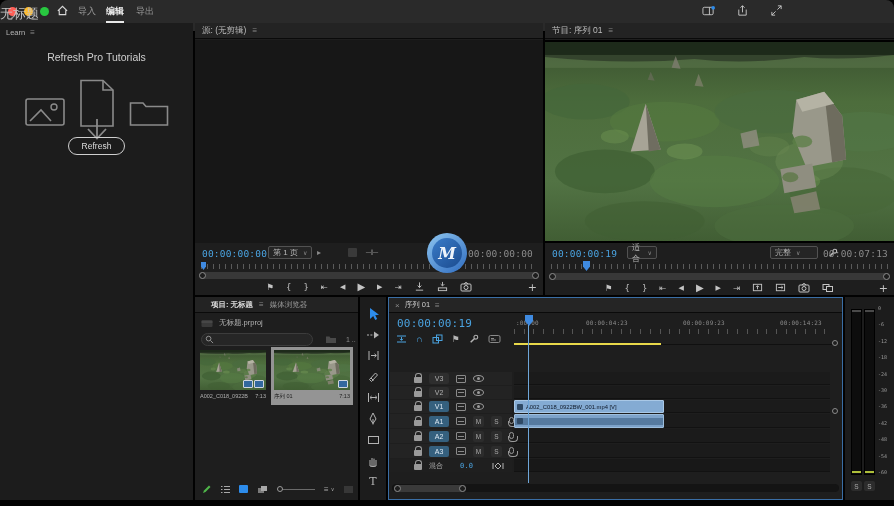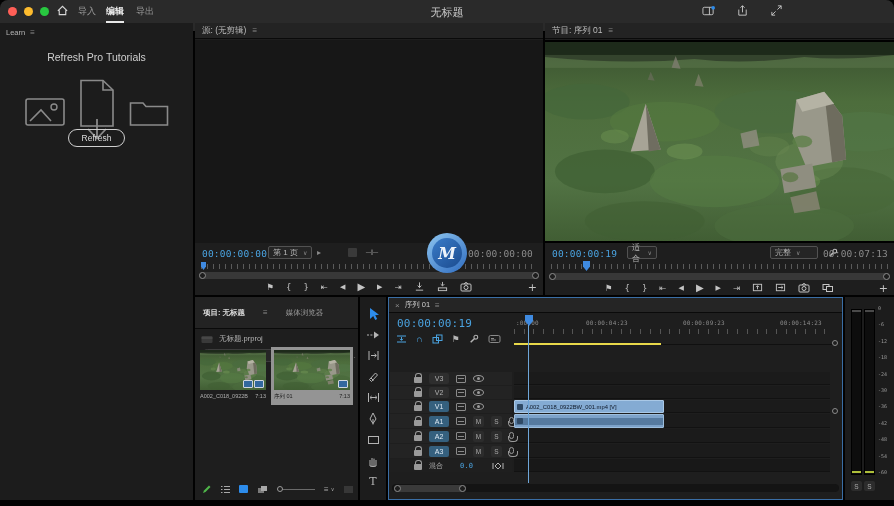--- a/index.html
+++ b/index.html
@@ -89,21 +89,21 @@
   <span class="abs" style="left:24px;top:7px;width:9px;height:9px;border-radius:50%;background:#febc2e"></span>
   <span class="abs" style="left:40px;top:7px;width:9px;height:9px;border-radius:50%;background:#28c840"></span>
   <span class="abs" style="left:56px;top:4px">
     <svg class="ic" width="13" height="13" viewBox="0 0 14 14">
         <path d="M2 7.5 L7 2.5 L12 7.5 M3.5 6.8 V11.5 H10.5 V6.8" fill="none" stroke="#d8d8d8" stroke-width="1.2"></path>
       </svg>
   </span>
   <span class="abs tg" style="left:78px;top:5px;color:#9a9a9a;font-size:9px">导入</span>
   <span class="abs tg" style="left:106px;top:5px;color:#efefef;font-size:9px;font-weight:bold;border-bottom:2px solid #e8e8e8;padding-bottom:3px">编辑</span>
   <span class="abs tg" style="left:136px;top:5px;color:#9a9a9a;font-size:9px">导出</span>
-  <span class="abs" style="left:0;right:0;top:5px;text-align:center;font-size:11px;color:#c6c6c6">无标题</span>
+  <span class="abs" style="left:0;right:0;top:5px;font-size:13px;color:#c6c6c6">无标题</span>
   <span class="abs" style="left:702px;top:5px">
     <svg class="ic" width="13" height="12" viewBox="0 0 14 12">
         <rect x="1" y="2" width="11" height="8" rx="1.5" fill="none" stroke="#c8c8c8"></rect>
         <path d="M8 2 V10" stroke="#c8c8c8"></path>
         <circle cx="12" cy="2.5" r="2" fill="#2d8ceb"></circle>
       </svg>
   </span>
   <span class="abs" style="left:736px;top:4px">
     <svg class="ic" width="13" height="13" viewBox="0 0 14 14">
         <path d="M3 6 V12 H11 V6" fill="none" stroke="#c8c8c8"></path>
@@ -137,21 +137,21 @@
           <path d="M30 1.5 V11 H40" fill="none" stroke="#8a8a8a" stroke-width="1.6"></path>
           <path d="M24 40 V58 M15 50 L24 59.5 L33 50" fill="none" stroke="#8a8a8a" stroke-width="1.8"></path>
         </svg>
     </span>
     <span>
       <svg class="ic" width="40" height="30" viewBox="0 0 40 30">
           <path d="M1.5 6 H14 L17 9.5 H38.5 V28 H1.5 Z" fill="none" stroke="#8a8a8a" stroke-width="1.6"></path>
         </svg>
     </span>
   </div>
-  <div style="text-align:center;margin-top:0">
+  <div style="text-align:center;margin-top:8px">
     <span style="display:inline-block;border:1px solid #cfcfcf;border-radius:10px;padding:3px 13px;font-size:8.5px;color:#dcdcdc">Refresh</span>
   </div>
 </div>
 
 <div class="panel" style="left:195px;top:23px;width:348px;height:272px">
   <div class="phead">
     <span>源: (无剪辑)</span>
     <span class="menu">≡</span>
   </div>
   <div style="position:absolute;left:0;top:17px;width:348px;height:203px;background:#171717"></div>
@@ -275,21 +275,21 @@
   <span class="abs tg" style="right:6px;top:259px;font-size:11px">+</span>
 </div>
 
 <div class="abs" style="left:427px;top:233px;width:40px;height:40px;border-radius:50%;background:linear-gradient(140deg,#8ec6f0,#2f6cc0);display:flex;align-items:center;justify-content:center;z-index:9">
   <div style="width:30px;height:30px;border-radius:50%;background:linear-gradient(140deg,#3a7cc9,#1b4b8f);display:flex;align-items:center;justify-content:center">
     <span style="color:#eef3fa;font-weight:bold;font-size:16px;font-style:italic;font-family:'DejaVu Serif',serif">M</span>
   </div>
 </div>
 
 <div class="panel" style="left:195px;top:297px;width:163px;height:203px">
-  <div style="display:flex;align-items:center;gap:18px;height:32px;padding-left:8px;background:#232323;border-bottom:1px solid #0a0a0a">
+  <div style="display:flex;align-items:center;gap:6px;height:16px;padding-left:16px;background:#232323;border-bottom:1px solid #0a0a0a">
     <span style="font-size:7.5px;color:#d8d8d8;font-weight:bold;white-space:nowrap">项目: 无标题</span>
     <span class="menu">≡</span>
     <span style="font-size:7.5px;color:#9a9a9a;white-space:nowrap">媒体浏览器</span>
   </div>
   <div style="display:flex;align-items:center;gap:6px;margin:5px 0 0 6px">
     <span>
         <svg class="ic" width="12" height="9" viewBox="0 0 12 9">
           <rect x="0.5" y="1" width="11" height="7" rx="1" fill="#3a3a3a"></rect>
           <path d="M0.5 3 H11.5" stroke="#555"></path>
         </svg>

